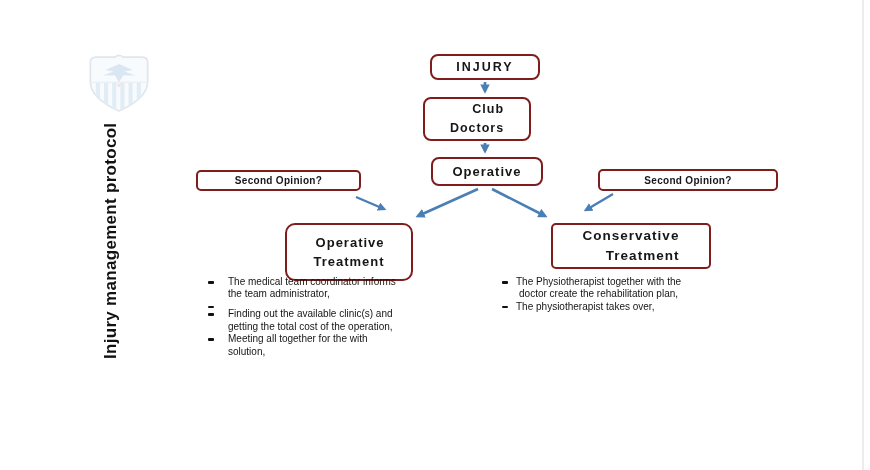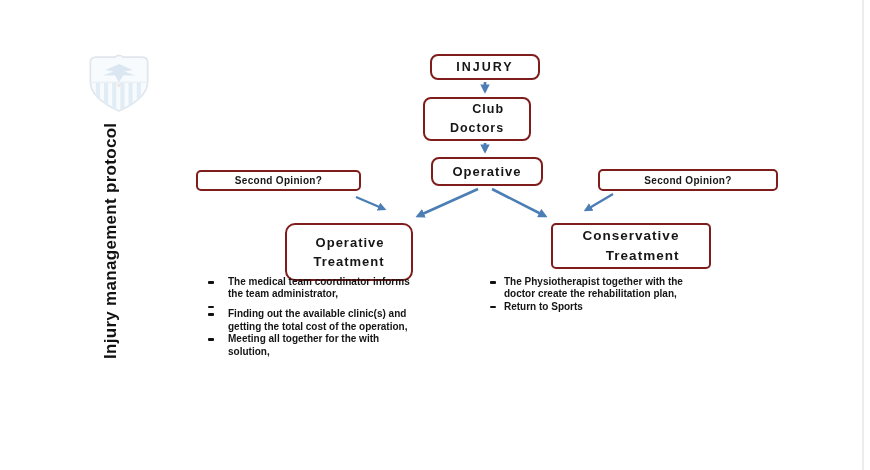--- a/index.html
+++ b/index.html
@@ -35,24 +35,24 @@
   .node-diag     { left:431px; top:157px; width:112px; height:29px; font-size:13px; letter-spacing:1px; }
   .node-so-left  { left:196px; top:170px; width:165px; height:21px; font-size:10px; letter-spacing:.3px; border-radius:5px; }
   .node-so-right { left:598px; top:169px; width:180px; height:22px; font-size:10px; letter-spacing:.3px; border-radius:5px; }
   .node-oper     { left:285px; top:223px; width:128px; height:58px; font-size:13px;   letter-spacing:1px; line-height:1.5; border-radius:10px; }
   .node-cons     { left:551px; top:223px; width:160px; height:46px; font-size:13.5px; letter-spacing:1px; line-height:1.5; border-radius:5px; }
   
   .arrows { position:absolute; left:0; top:0; width:870px; height:470px; pointer-events:none; }
   
   .list { position:absolute; top:276px; }
   .list-oper { left:208px; width:245px; }
-  .list-cons { left:490px; width:268px; }
+  .list-cons { left:502px; width:268px;text-align:center; }
   .item {
     display:flex; align-items:flex-start;
-    font-size:10px; font-weight:700; line-height:12.4px; color:#151515;
+    font-size:10px; font-weight:400; line-height:12.4px; color:#151515;
     white-space:pre-line;
   }
   .list-oper .item { gap:14px; }
   .list-cons .item { gap:8px; }
   .bullet { flex:none; width:6px; height:2.5px; background:#111; border-radius:1px; margin-top:5px; }
 </style>
 </head>
 <body>
 
 <div class="stage">
@@ -110,17 +110,17 @@
     <div class="item"><span class="bullet"></span></div>
     <div class="item"><span class="bullet"></span><span>Finding out the available clinic(s) and
 getting the total cost of the operation,</span></div>
     <div class="item"><span class="bullet"></span><span>Meeting all together for the with
 solution,</span></div>
   </div>
 
   <div class="list list-cons">
     <div class="item"><span class="bullet"></span><span>The Physiotherapist together with the
 doctor create the rehabilitation plan,</span></div>
-    <div class="item"><span class="bullet"></span><span>Return to Sports</span></div>
+    <div class="item"><span class="bullet"></span><span>The physiotherapist takes over,</span></div>
   </div>
 
   <div class="edge-line"></div>
 </div>
 
 </body></html>

